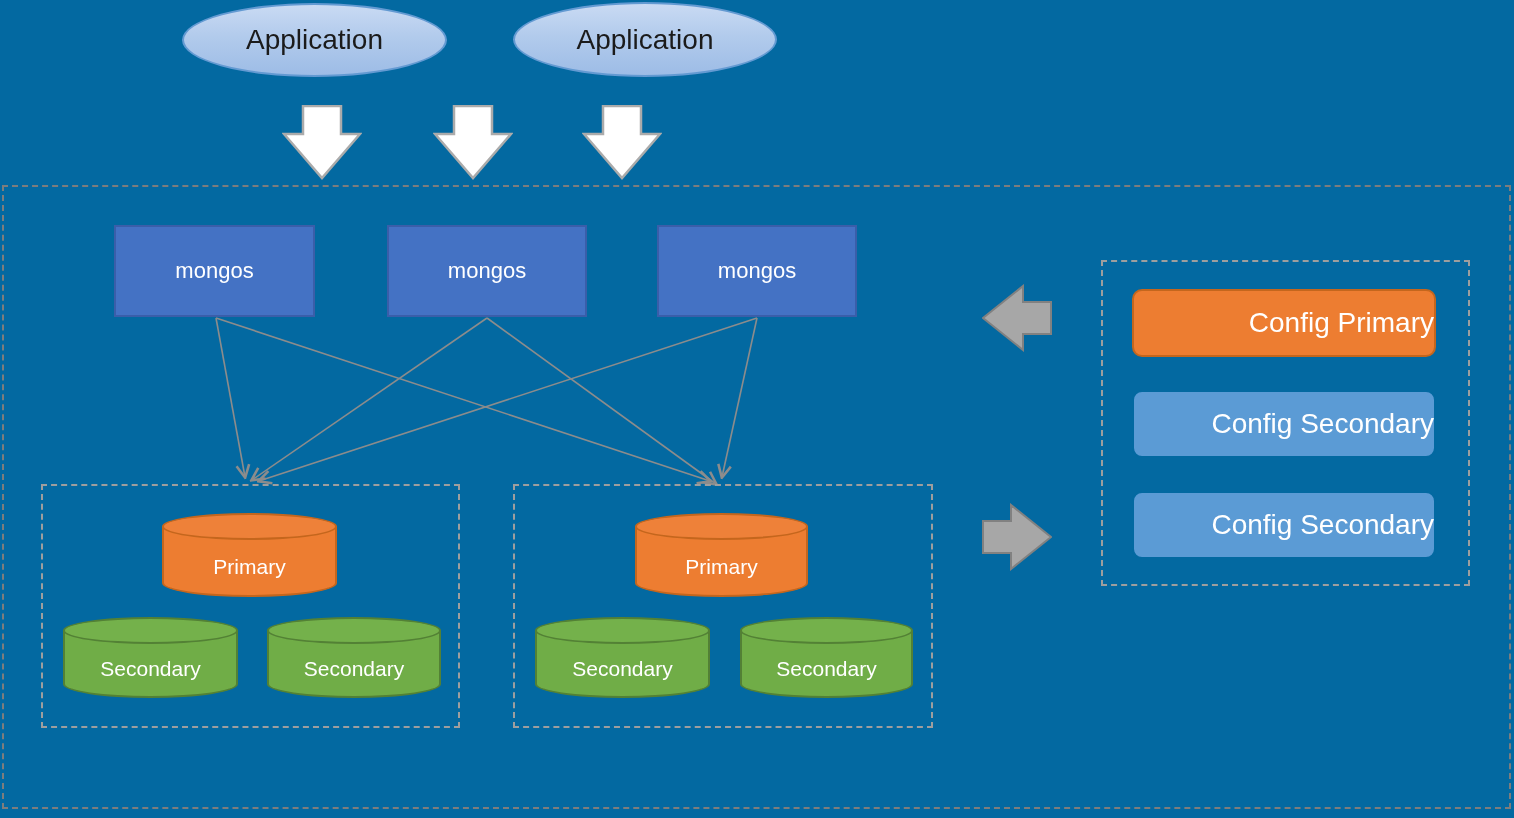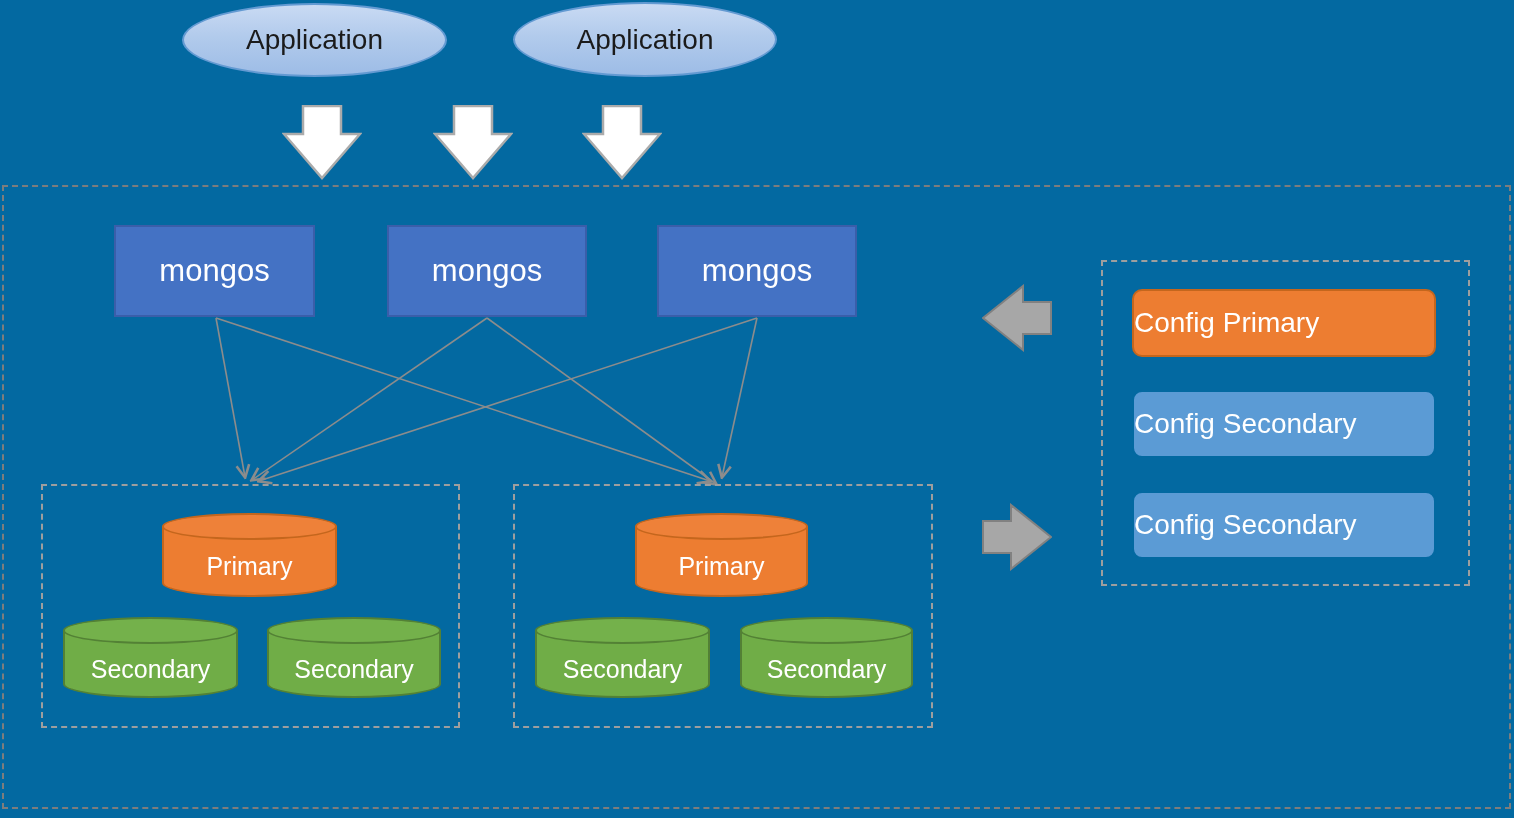--- a/index.html
+++ b/index.html
@@ -23,21 +23,21 @@
     color: #1b1b1b;
     font-size: 28px;
   }
 
   
   .mongos-box {
     background: #4472c4;
     border: 2px solid #3a5ea9;
     display: flex; align-items: center; justify-content: center;
     color: #fff;
-    font-size: 31px;
+    font-size: 22px;
   }
 
   
   .cluster-boundary {
     border: 2px dashed #7d7d7d;
   }
   .dashed-box {
     border: 2px dashed #9e9e9e;
   }
 
@@ -50,33 +50,33 @@
   }
   .cyl-body {
     position: absolute; top: 13px; left: 0; right: 0; bottom: 0;
     border-top: none;
     border-radius: 0 0 50% 50% / 0 0 14px 14px;
     z-index: 1;
   }
   .cyl-label {
     position: absolute; left: 0; right: 0; top: 27px; bottom: 4px;
     display: flex; align-items: center; justify-content: center;
-    color: #fff; font-size: 25px; z-index: 3;
+    color: #fff; font-size: 21px; z-index: 3;
   }
   .cyl-orange .cyl-top  { background: #ee8139; border: 2px solid #c4661d; }
   .cyl-orange .cyl-body { background: #ed7d31; border: 2px solid #c4661d; border-top: none; }
   .cyl-green .cyl-top   { background: #74b14b; border: 2px solid #538135; }
   .cyl-green .cyl-body  { background: #70ad47; border: 2px solid #538135; border-top: none; }
 
   
   .config-node {
     position: absolute;
     width: 304px; height: 68px;
     border-radius: 10px;
-    display: flex; align-items: center; justify-content: flex-start;
+    display: flex; align-items: center; justify-content: flex-end;
     color: #fff; font-size: 28px;
   }
   .config-orange { background: #ed7d31; border: 2px solid #c4661d; }
   .config-blue   { background: #5b9bd5; border: 2px solid #0369a1; }
 
   .icon-wrap { line-height: 0; }
   svg { display: block; }
   #connector-layer { position: absolute; left: 0; top: 0; pointer-events: none; z-index: 1; }
   .layer2 { z-index: 2; }
 </style>

